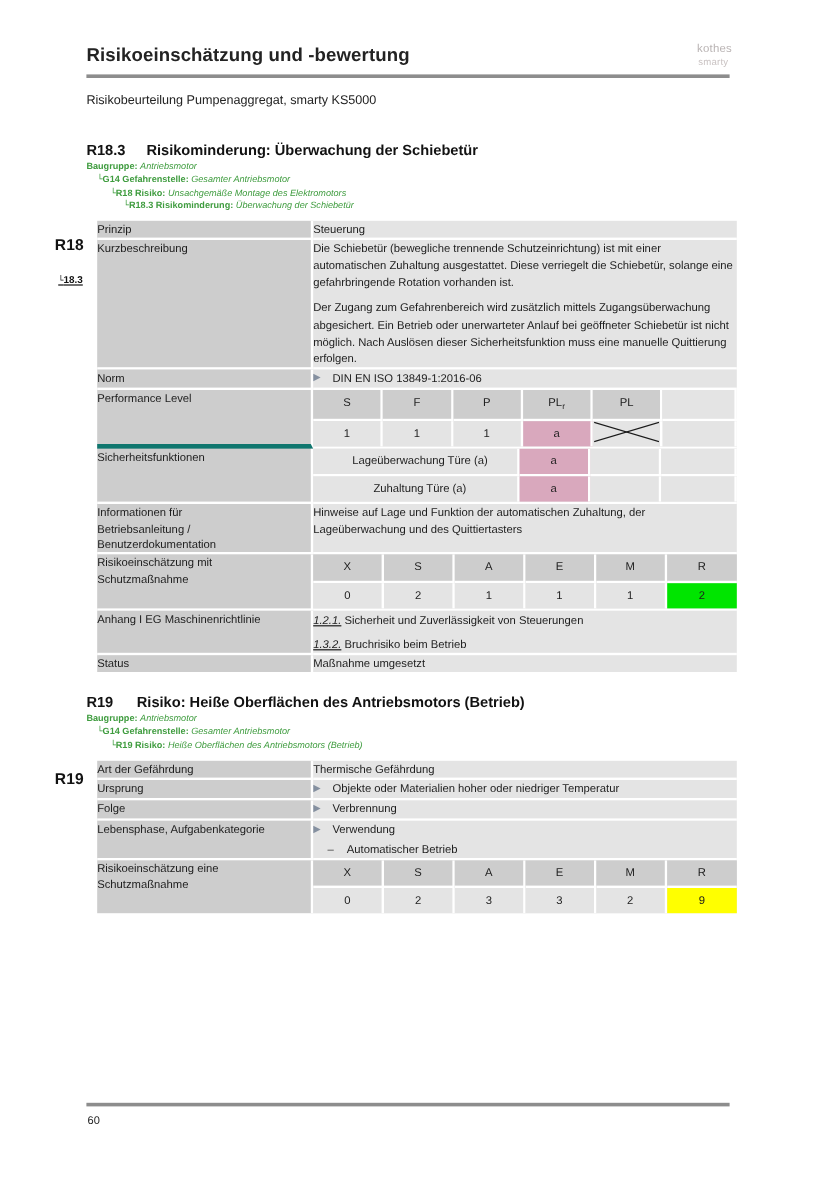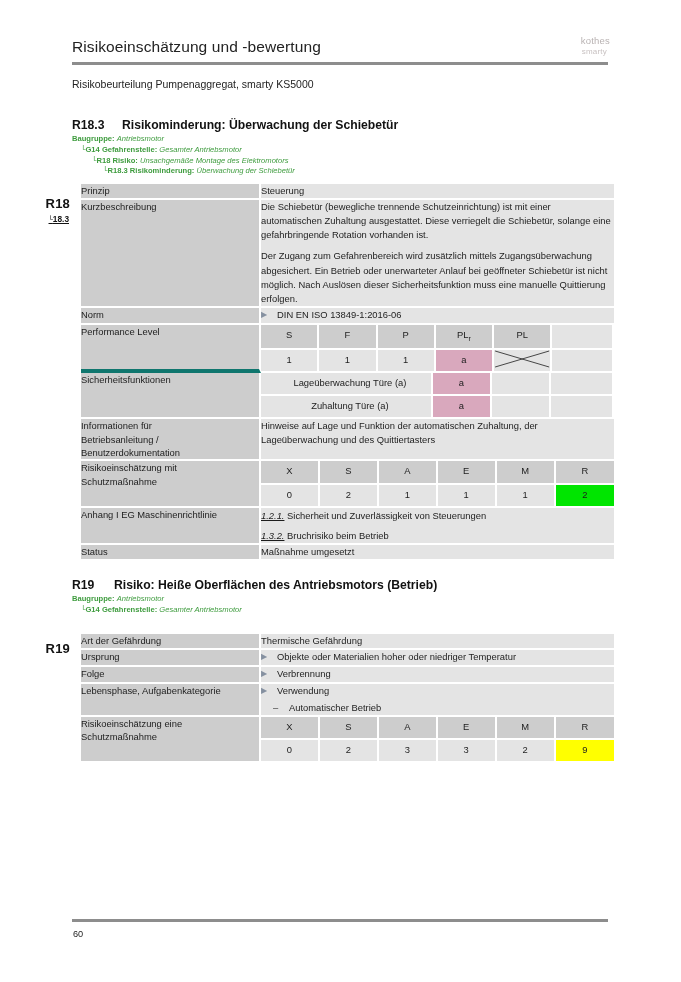--- a/index.html
+++ b/index.html
@@ -26,20 +26,21 @@
   .header {
     position: absolute;
     left: 72px; top: 38px;
     width: 536px;
   }
   .doc-title {
     font-size: 15.5px;
     color: #232323;
     letter-spacing: .1px;
     white-space: nowrap;
+    font-weight: bold;
   }
   .title-rule {
     margin-top: 6px;
     height: 3px;
     background: #8d8d8d;
     width: 536px;
   }
   .doc-subtitle {
     margin-top: 13px;
     font-size: 10.5px;
@@ -97,21 +98,21 @@
   .margin-mark .big {
     font-size: 13px;
     font-weight: bold;
     color: #121212;
     letter-spacing: .2px;
   }
   .margin-mark .sub {
     font-size: 8.3px;
     font-weight: bold;
     color: #121212;
-    margin-top: 3px;
+    margin-top: 17px;
     padding-right: 1px;
     text-decoration: underline;
   }
   .margin-mark .sub .elb2 {
     font-family: "DejaVu Sans", sans-serif;
     font-weight: normal;
     font-size: 7.2px;
   }
 
   
@@ -398,20 +399,21 @@
   </tbody>
     </table>
 
   <div class="section" style="top:578px;">
     <div class="sec-head">
       <span class="num" style="min-width:42px">R19</span><span>Risiko: Heiße Oberflächen des Antriebsmotors (Betrieb)</span>
     </div>
     <div class="crumbs">
       <div class="crumb"><span class="k">Baugruppe</span><span class="k">: </span><span class="v">Antriebsmotor</span></div>
       <div class="crumb i1"><span class="elb">└</span><span class="k">G14 Gefahrenstelle</span><span class="k">: </span><span class="v">Gesamter Antriebsmotor</span></div>
+      <div class="crumb i2"><span class="elb">└</span><span class="k">R19 Risiko</span><span class="k">: </span><span class="v">Heiße Oberflächen des Antriebsmotors (Betrieb)</span></div>
     </div>
   </div>
 
   <div class="margin-mark" style="top:641px;">
     <div class="big">R19</div>
   </div>
 
   <table class="rtable" style="top:634px;">
     <tbody>
         <tr>

